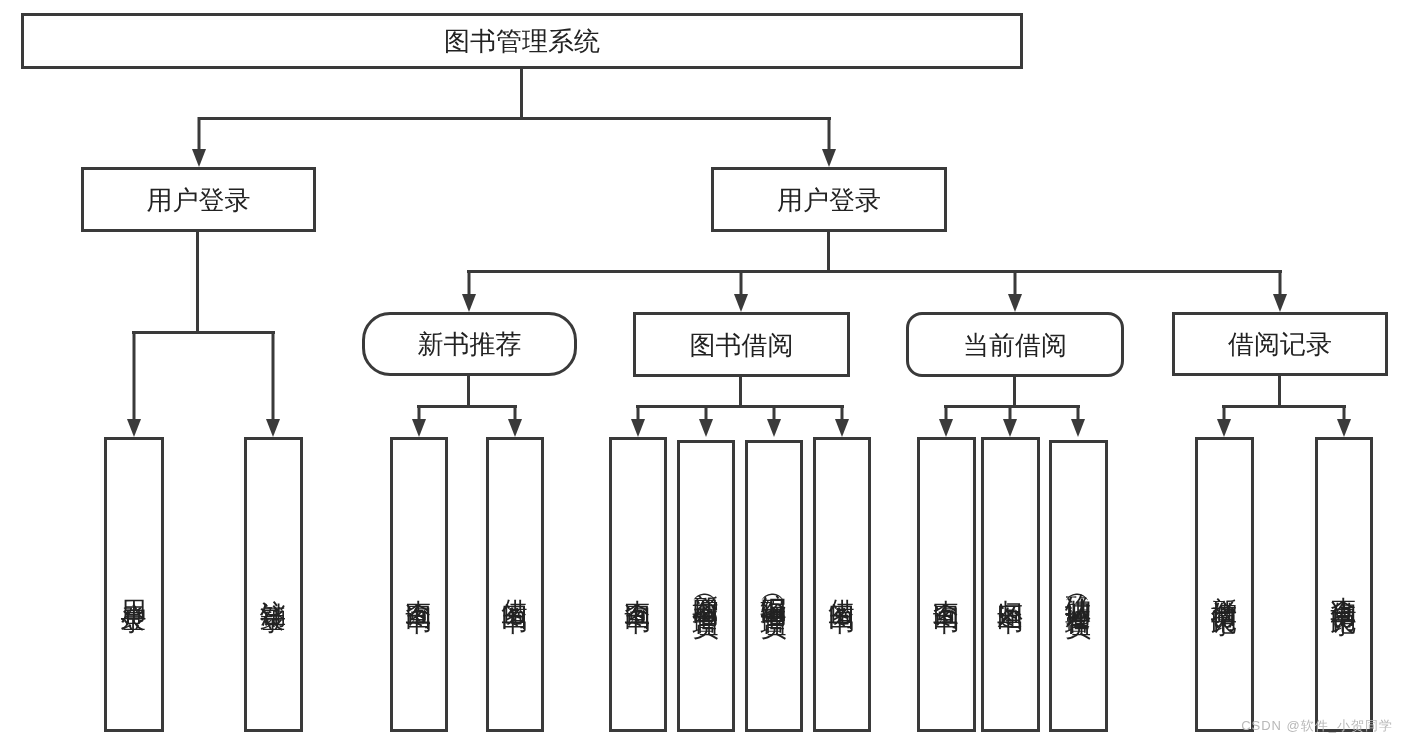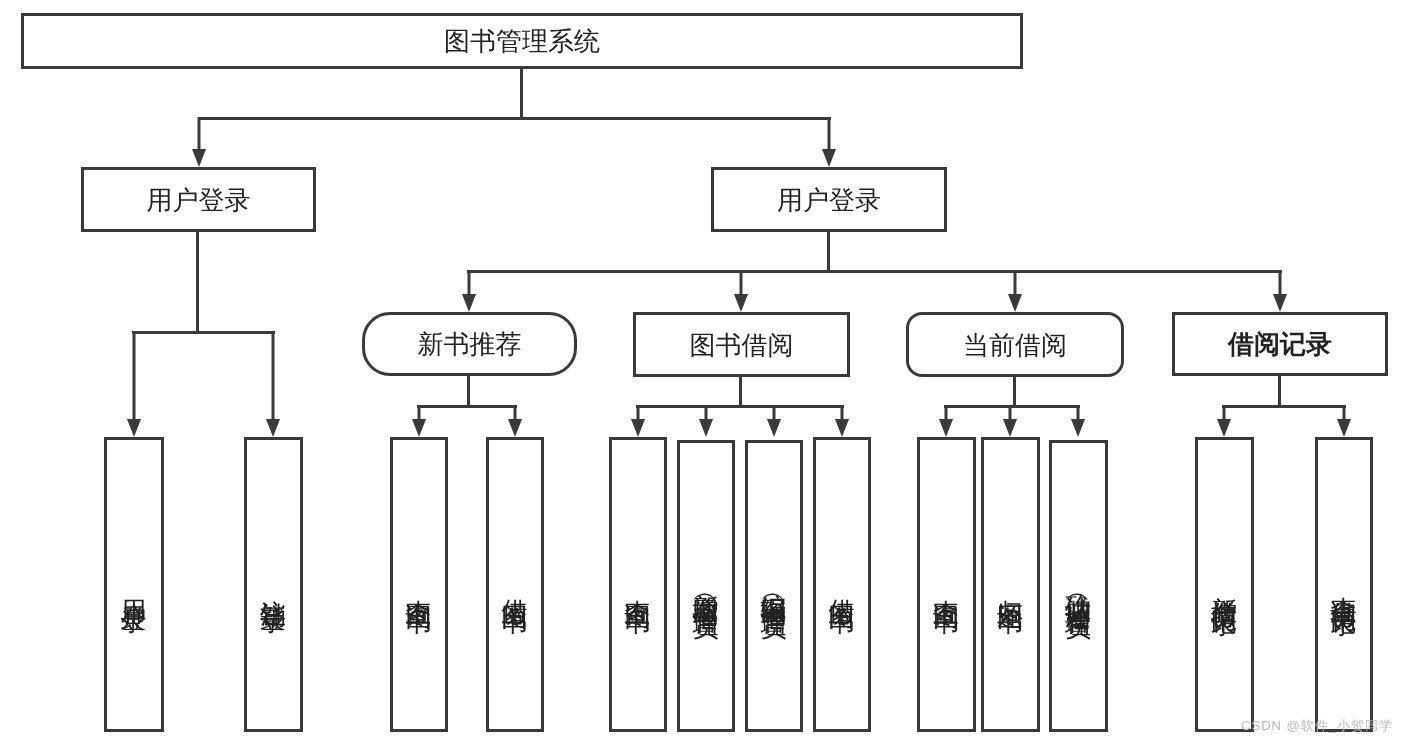--- a/index.html
+++ b/index.html
@@ -81,21 +81,21 @@
 
   <div class="node" style="left:362px;top:312px;width:215px;height:64px;border-radius:28px;">
     <span>新书推荐</span>
   </div>
   <div class="node" style="left:633px;top:312px;width:217px;height:65px;">
     <span>图书借阅</span>
   </div>
   <div class="node" style="left:906px;top:312px;width:218px;height:65px;border-radius:16px;">
     <span>当前借阅</span>
   </div>
-  <div class="node" style="left:1172px;top:312px;width:216px;height:64px;font-weight:bold;">
+  <div class="node" style="left:1172px;top:312px;width:216px;height:64px;">
     <span>借阅记录</span>
   </div>
 
   <div class="vline" style="left:467px;top:376px;height:32px;"></div>
   <div class="hline" style="left:417px;top:405px;width:100px;"></div>
   <div class="arrow" style="left:412px;top:405px;height:32px;"></div>
   <div class="arrow" style="left:508px;top:405px;height:32px;"></div>
 
   <div class="vline" style="left:739px;top:377px;height:31px;"></div>
   <div class="hline" style="left:636px;top:405px;width:208px;"></div>

